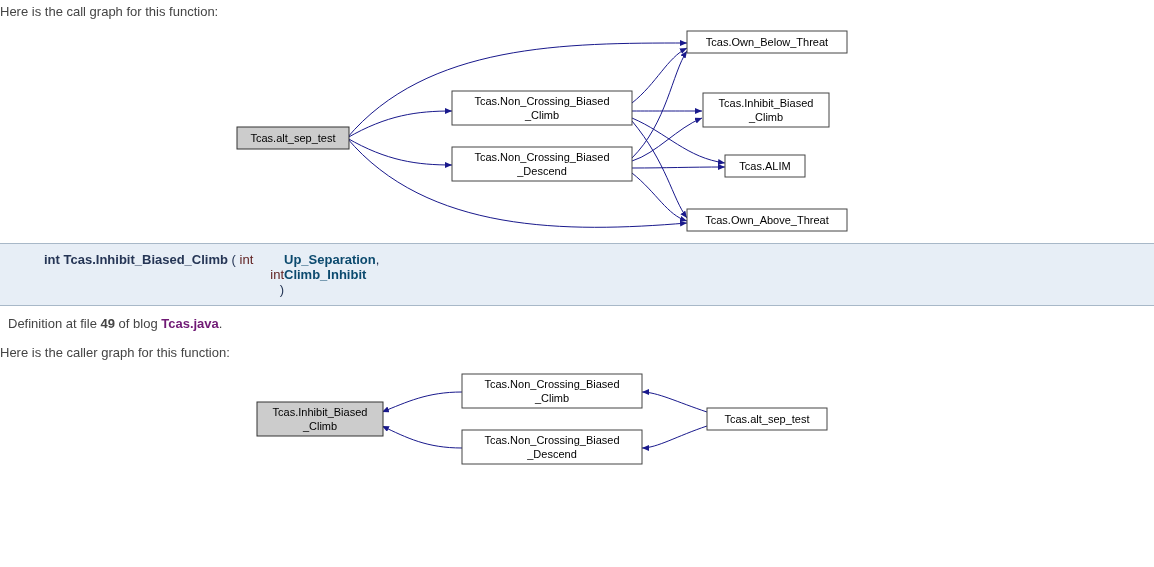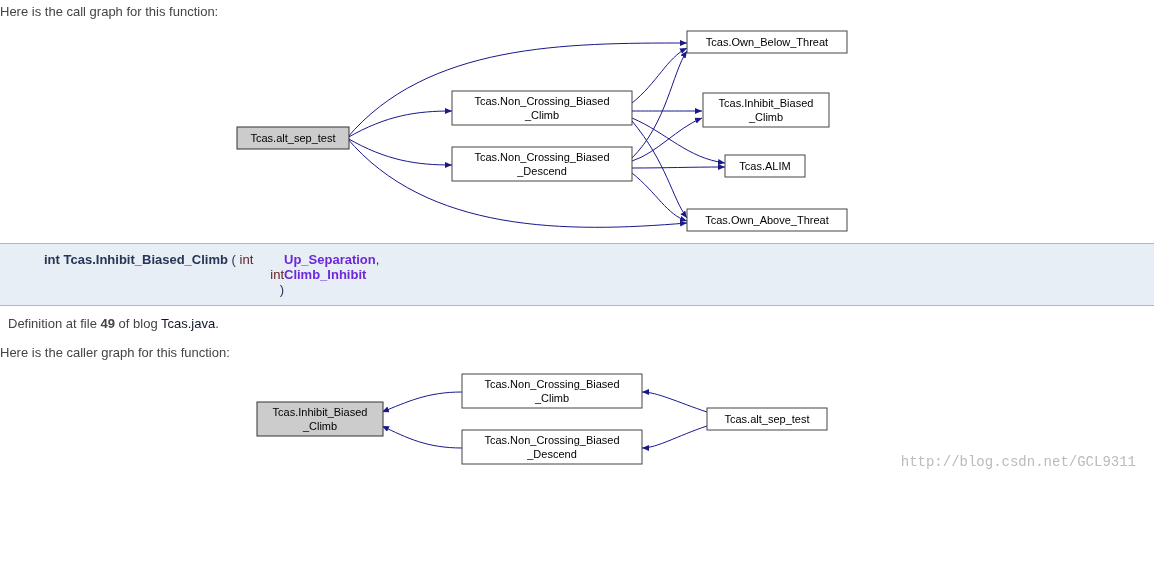--- a/index.html
+++ b/index.html
@@ -52,29 +52,29 @@
   border-top: 1px solid #a8b8c8;
   border-bottom: 1px solid #a8b8c8;
   padding: 8px 8px;
   color: #253555;
   font-size: 13px;
 }
 .sig-row { display:flex; }
 .sig-left { width:240px; text-align:left;padding-left:36px; }
 .sig-name { font-weight: bold; color: #253555; }
 .sig-type { color: #602020; }
-.sig-param { font-weight: bold; color: #6d28d9; }
+.sig-param { font-weight: bold; color: #0c4a6e; }
 .sig-paren { color:#253555; }
 
 .def-line {
   padding: 10px 8px;
   color: #444;
 }
 .def-line b { font-weight:bold; }
-.def-link { font-weight:normal; color:#0f172a; }
+.def-link { font-weight:bold; color:#701a75; }
 
 .watermark {
   position: absolute;
   right: 18px;
   bottom: 4px;
   color: #bbb;
   font-family: "Courier New", monospace;
   font-size: 14px;
 }
 </style>
@@ -186,14 +186,13 @@
   <text class="node-text" x="325" y="24">Tcas.Non_Crossing_Biased</text>
   <text class="node-text" x="325" y="38">_Climb</text>
 
   <rect class="node-box" x="235" y="66" width="180" height="34"></rect>
   <text class="node-text" x="325" y="80">Tcas.Non_Crossing_Biased</text>
   <text class="node-text" x="325" y="94">_Descend</text>
 
   <rect class="node-box" x="480" y="44" width="120" height="22"></rect>
   <text class="node-text" x="540" y="59">Tcas.alt_sep_test</text>
 </svg>
-<div class="watermark">http://blog.csdn.net/GCL9311</div>
 </div>
 
 </body></html>

